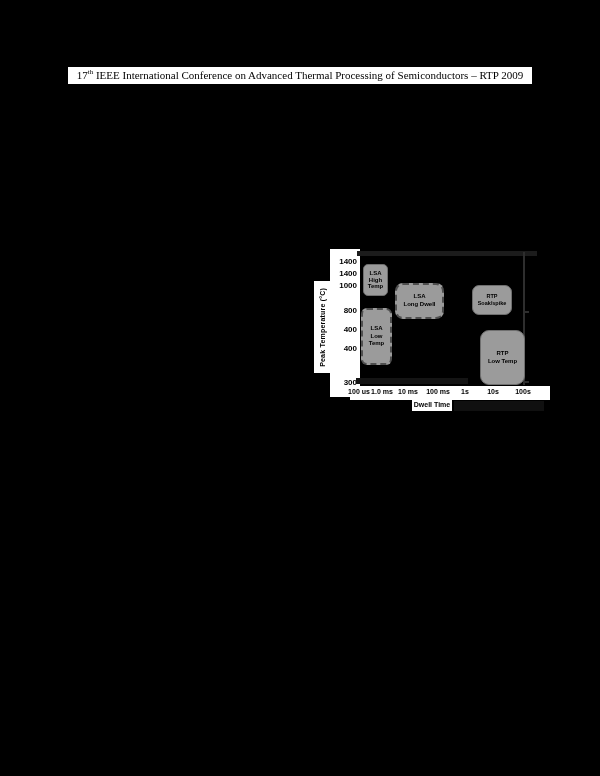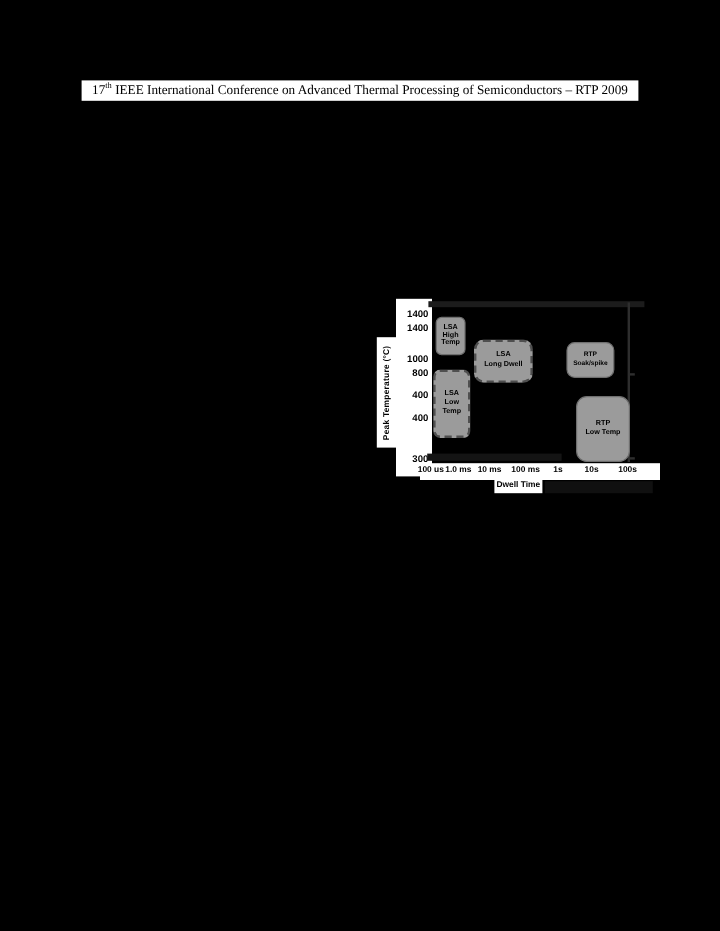--- a/index.html
+++ b/index.html
@@ -64,21 +64,21 @@
 
   <div class="figure">
 
     <div class="ylabel-strip">
       <div class="ylabel-text">Peak Temperature (°C)</div>
     </div>
 
     <div class="ytick-strip">
       <span class="ytick" style="top:8px">1400</span>
       <span class="ytick" style="top:20px">1400</span>
-      <span class="ytick" style="top:46px">1000</span>
+      <span class="ytick" style="top:32px">1000</span>
       <span class="ytick" style="top:57px">800</span>
       <span class="ytick" style="top:76px">400</span>
       <span class="ytick" style="top:95px">400</span>
       <span class="ytick" style="top:129px">300</span>
     </div>
 
     <div class="plot-top-frame"></div>
     <div class="plot-right-frame"></div>
     <div class="plot-right-nub" style="left:525px;top:311px"></div>
     <div class="plot-right-nub" style="left:525px;top:381px"></div>

